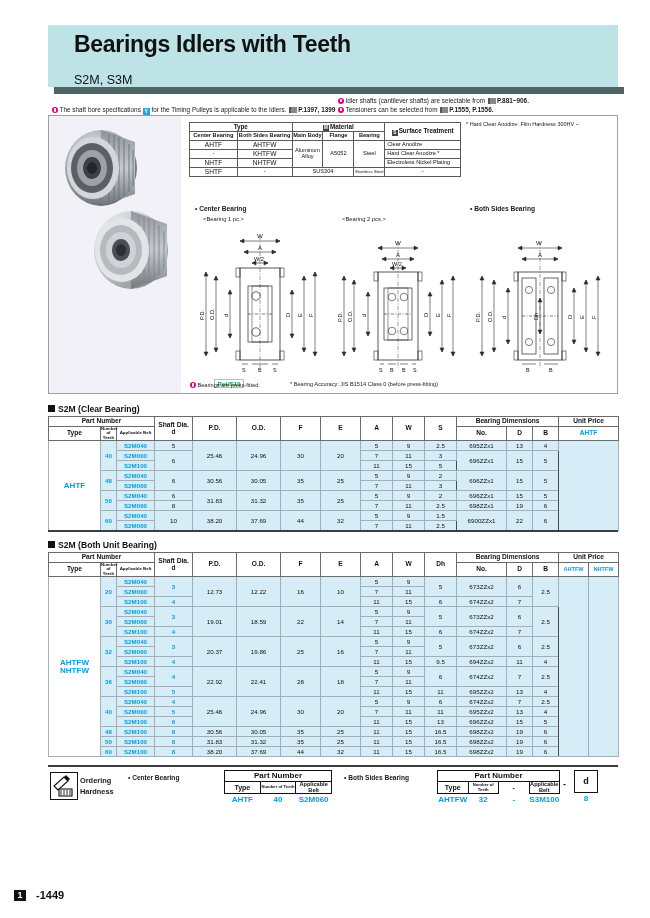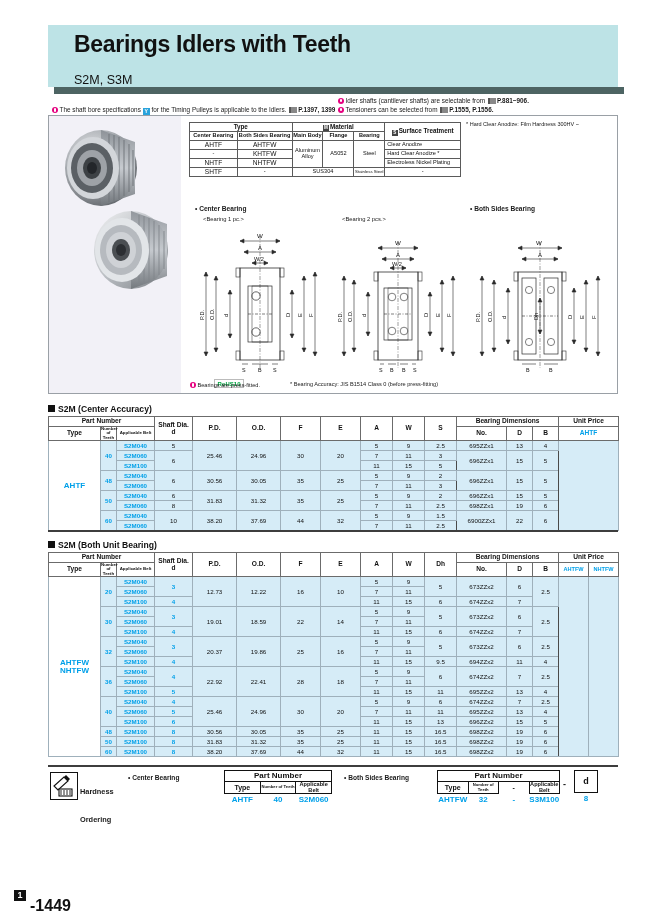--- a/index.html
+++ b/index.html
@@ -152,22 +152,22 @@
   table.ot td.nb { border:none; background:transparent; }
   .dash-sep { position:absolute; font-size:9px; font-weight:bold; }
 
   
   .footer { position:absolute; left:14px; top:884px; }
   .footer .num {
     display:inline-block; background:#111; color:#fff; font-size:9px;
     font-weight:bold; padding:1px 3.5px; line-height:1.05;
   }
   .footer .pg {
-    font-size:16px; font-weight:bold; color:#111; margin-left:4px;
-    position:relative; top:13px;
+    font-size:11px; font-weight:bold; color:#111; margin-left:10px;
+    position:relative; top:1px;
   }
 </style>
 </head>
 <body>
 
 <div class="page">
 
   <div class="header-shadow"></div>
   <div class="header-band"></div>
   <div class="header-title">Bearings Idlers with Teeth</div>
@@ -486,21 +486,21 @@
     <text x="56" y="144" font-size="5.4" font-family="Liberation Sans, sans-serif" fill="#111">B</text>
     <text x="79" y="144" font-size="5.4" font-family="Liberation Sans, sans-serif" fill="#111">B</text>
   </svg>
 
   <div class="diagram-note" style="left:190px; top:381px;">
     <span class="bullet-pink"></span><span>Bearings are press-fitted.</span>
   </div>
   <div class="diagram-note" style="left:290px; top:381px;">* Bearing Accuracy: JIS B1514 Class 0 (before press-fitting)</div>
 
   <div class="sect-title" style="left:48px; top:404px;">
-    <span class="sq"></span><span>S2M (Center Accuracy)</span>
+    <span class="sq"></span><span>S2M (Clear Bearing)</span>
   </div>
 
   <table class="dt" style="left:48px; top:416px; width:570px;">
     <colgroup>
       <col style="width:52px">
         <col style="width:16px">
         <col style="width:38px">
       <col style="width:38px">
         <col style="width:44px">
         <col style="width:44px">
@@ -914,21 +914,21 @@
       <path d="M13 4 L15 2 L19 6 L17 8 Z" fill="#111"></path>
       <rect x="8" y="16" width="13" height="7" fill="#fff" stroke="#111" stroke-width="1.1"></rect>
       <g stroke="#111" stroke-width="0.9">
         <line x1="10" y1="17" x2="10" y2="22"></line>
         <line x1="13" y1="17" x2="13" y2="22"></line>
         <line x1="16" y1="17" x2="16" y2="22"></line>
         <line x1="19" y1="17" x2="19" y2="22"></line>
       </g>
     </svg>
   </div>
-  <div class="order-lbl" style="left:80px; top:776px;margin-top:39px;">Ordering</div>
+  <div class="order-lbl" style="left:80px; top:776px;">Ordering</div>
   <div class="order-lbl" style="left:80px; top:787px;">Hardness</div>
 
   <div class="ord-bullet" style="left:128px; top:774px;">• Center Bearing</div>
   <div class="ord-bullet" style="left:344px; top:774px;">• Both Sides Bearing</div>
 
   <table class="ot" style="left:224px; top:770px; width:108px;">
     <tbody>
         <tr>
           <td colspan="3" style="height:11px; font-size:8px;">Part Number</td>
         </tr>

